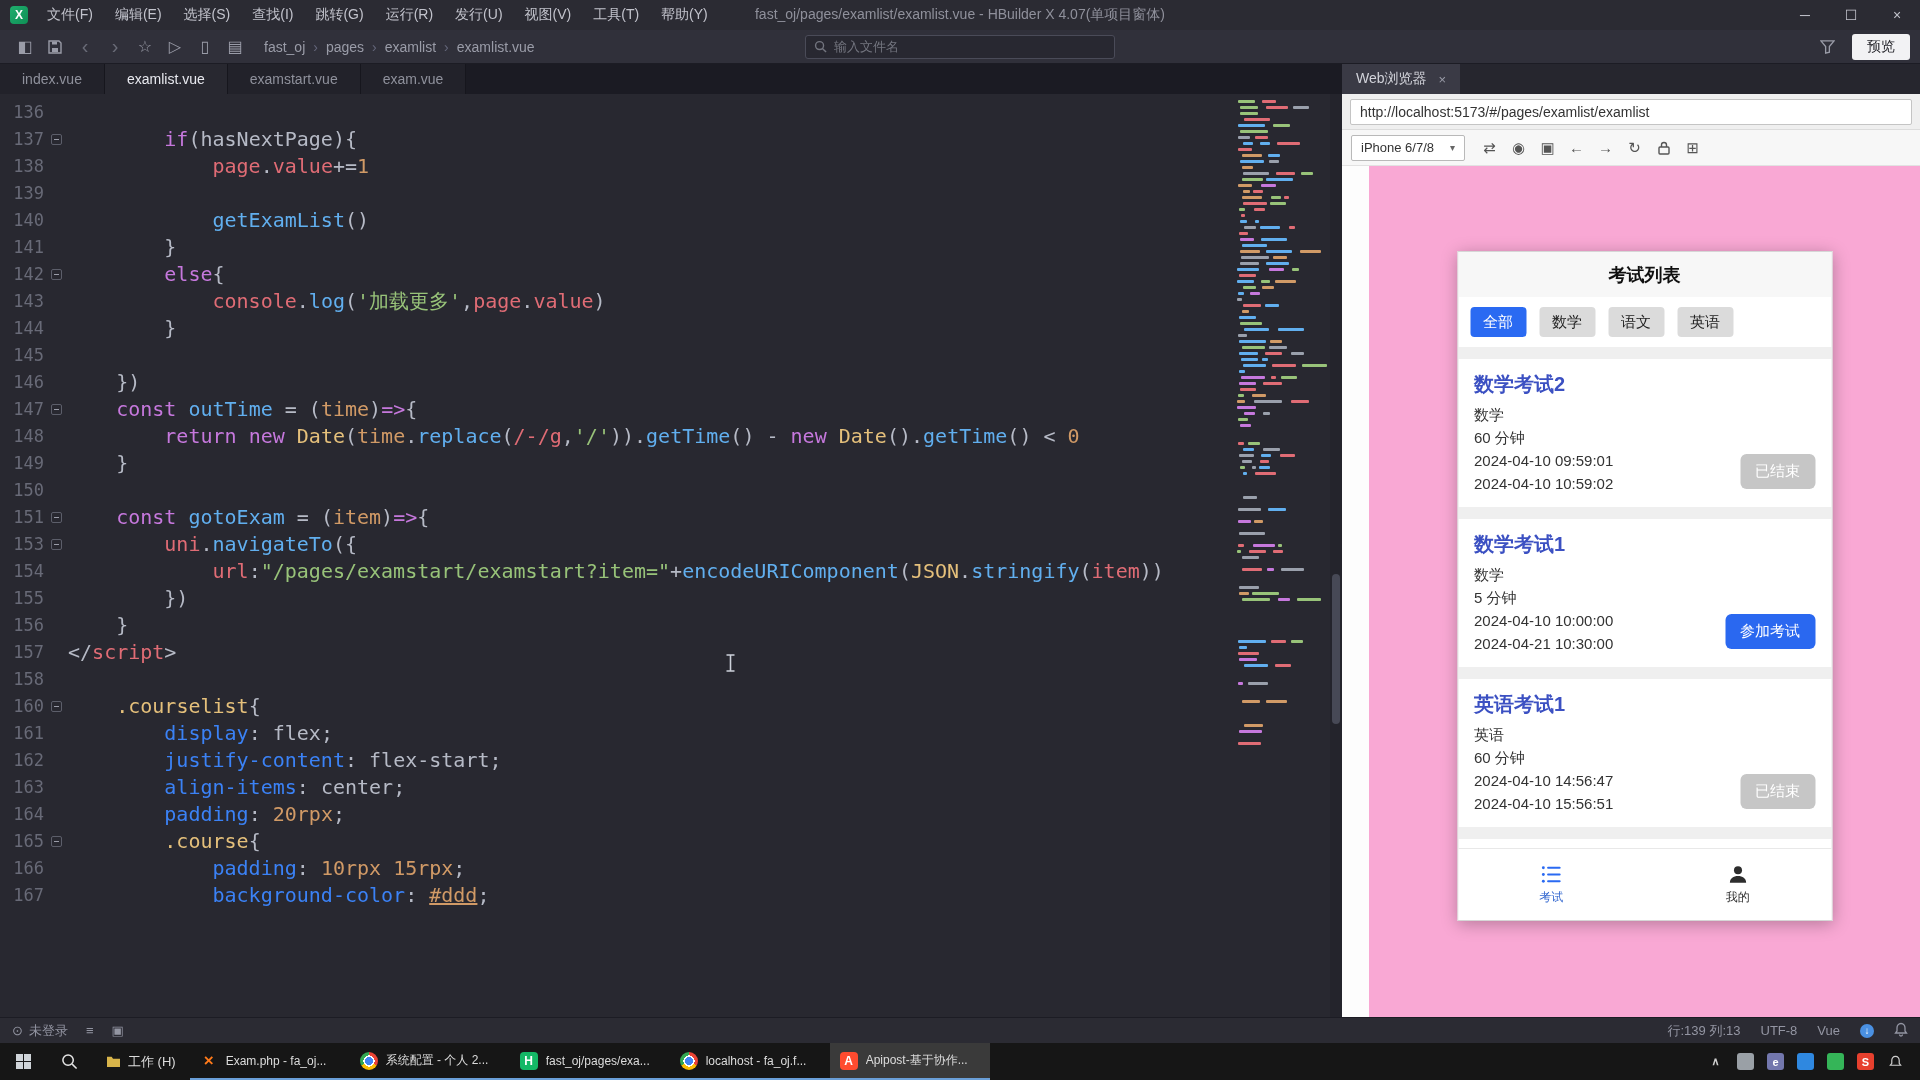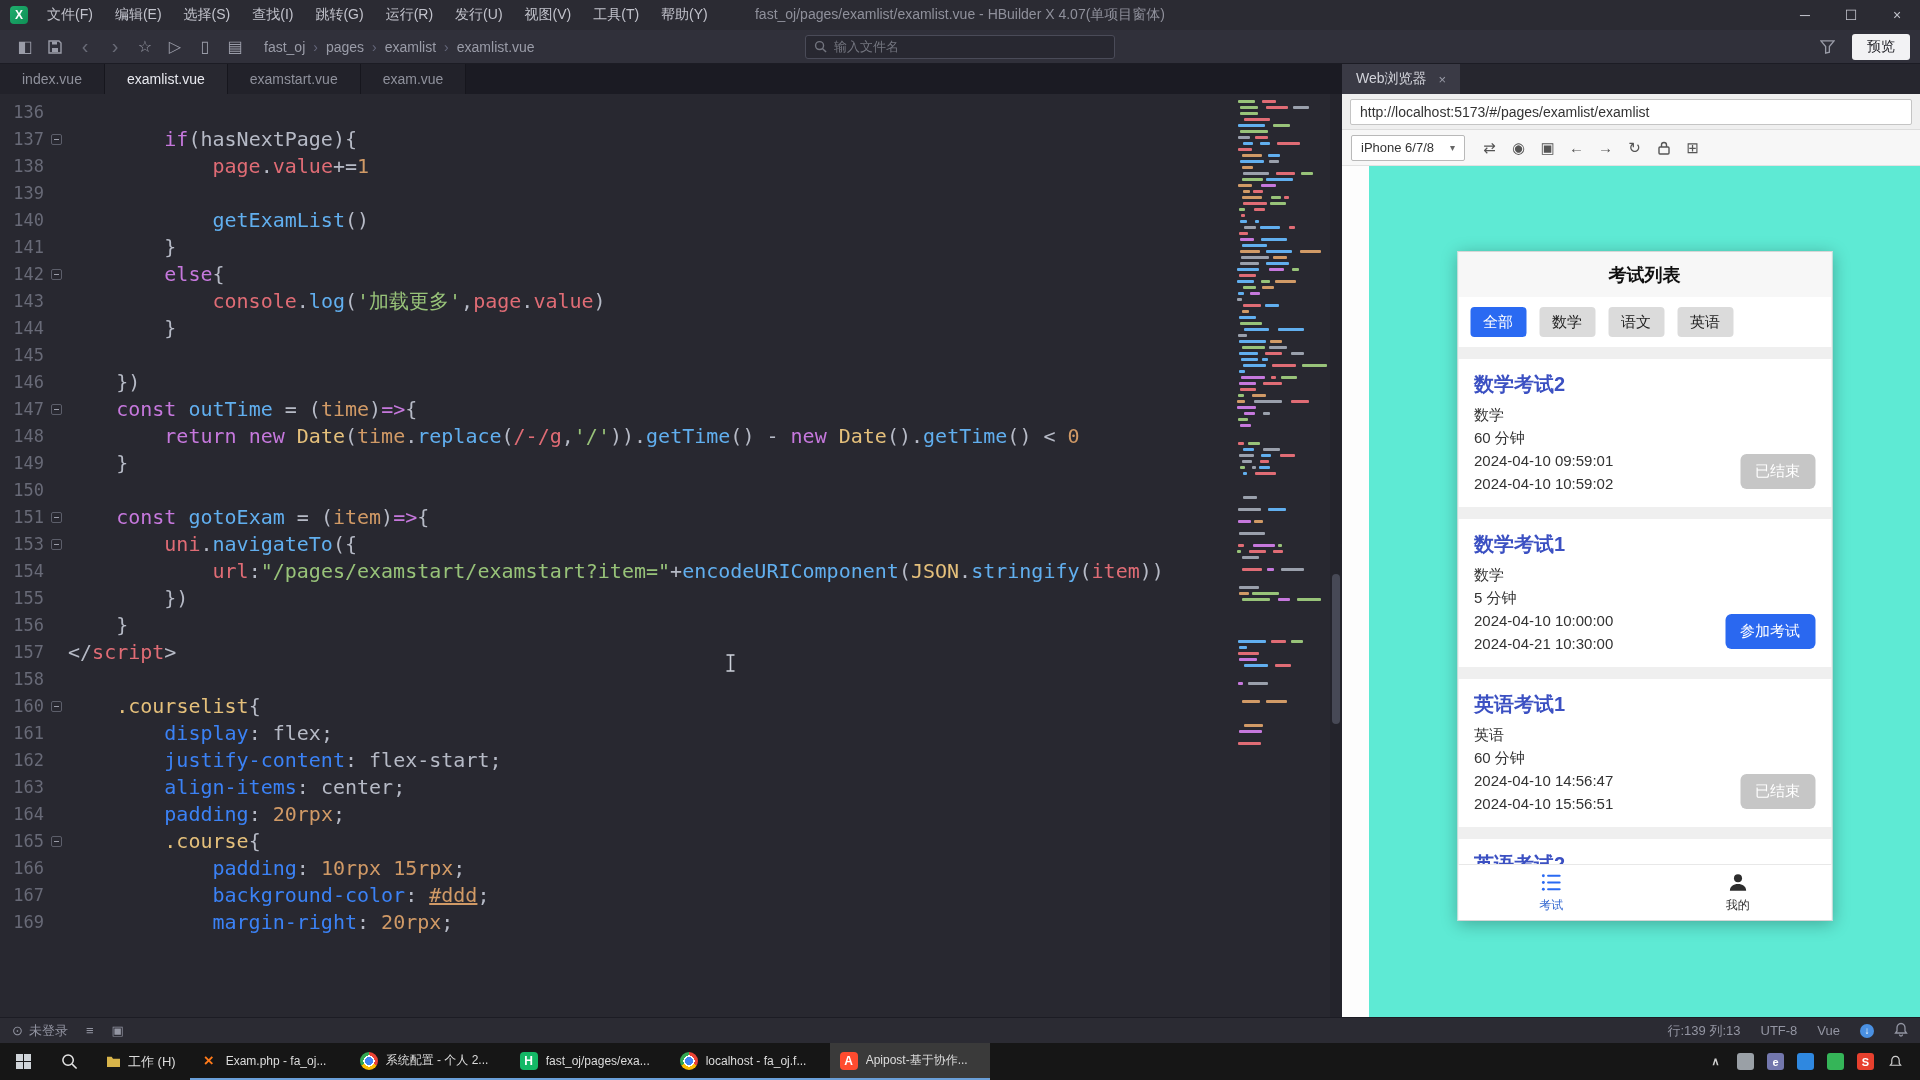--- a/index.html
+++ b/index.html
@@ -63,40 +63,40 @@
   .ptab-close { color:#9a9ca8; font-size:13px; }
   .urlrow { height:36px; background:#efefef; border-bottom:1px solid #dcdcdc; display:flex; align-items:center; padding:0 8px; flex:none; }
   .urlinput { flex:1; height:26px; background:#fff; border:1px solid #c4c4c4; border-radius:2px;
               display:flex; align-items:center; padding:0 9px; font-size:14px; color:#333; white-space:nowrap; overflow:hidden; }
   .devrow { height:36px; background:#f7f7f7; border-bottom:1px solid #e2e2e2; display:flex; align-items:center;
             padding:0 9px; gap:4px; flex:none; color:#555; }
   .device-select { height:26px; border:1px solid #b9b9b9; background:#fff; border-radius:2px; display:flex;
                    align-items:center; padding:0 9px; font-size:13px; color:#333; gap:16px; margin-right:8px; }
   .sel-arrow { font-size:10px; color:#666; }
   .dev-icon { width:25px; height:26px; display:flex; align-items:center; justify-content:center; font-size:15px; color:#555; }
-  .preview { flex:1; position:relative; background:#5eead4; overflow:hidden;margin-left:27px; }
+  .preview { flex:1; position:relative; background:#f9a8d4; overflow:hidden;margin-left:27px; }
   .phone { position:absolute; left:50%; transform:translateX(-50%); top:85px; width:375px; height:670px;
            background:#fff; border:1px solid #d6d6d6; box-shadow:0 3px 16px rgba(0,0,0,.28);
            display:flex; flex-direction:column; }
   .app-header { height:45px; background:#f7f7f7; display:flex; align-items:center; justify-content:center;
                 font-size:18px; font-weight:bold; color:#101010; flex:none; }
   .app-body { flex:1; display:flex; flex-direction:column; overflow:hidden; background:#efefef; }
   .filter-row { display:flex; gap:13px; padding:10px 12px; background:#ffffff; flex:none; }
   .filter-btn { height:30px; padding:0 13px; display:flex; align-items:center; border-radius:4px;
                 background:#dbdbdb; color:#222; font-size:15px; }
   .filter-btn.active { background:#2a6af2; color:#fff; }
   .card-list { flex:1; background:#efefef; display:flex; flex-direction:column; gap:12px; padding-top:12px; overflow:hidden; }
   .exam-card { background:#fff; padding:12px 16px 12px 16px; position:relative; flex:none; height:148px; }
   .exam-card.partial { height:160px; }
   .exam-title { color:#3b50c2; font-size:20px; font-weight:bold; margin-bottom:5px; }
   .exam-line { font-size:15px; color:#333; line-height:23px; }
   .exam-btn { position:absolute; right:16px; bottom:18px; padding:8px 15px; border-radius:6px; font-size:15px; color:#fff; }
   .exam-btn.ended { background:#c6c6c6; }
   .exam-btn.active { background:#2a68f0; }
-  .app-tabbar { height:56px; background:#fff; border-top:1px solid #e8e8e8; display:flex; flex:none;align-items:center; }
+  .app-tabbar { height:72px; background:#fff; border-top:1px solid #e8e8e8; display:flex; flex:none;align-items:center; }
   .tab-item { flex:1; display:flex; flex-direction:column; align-items:center; justify-content:center; gap:3px; font-size:12px; color:#2d2d2d; }
   .tab-item.active { color:#3468d0; }
 
   
   .statusbar { position:absolute; left:0; right:0; bottom:37px; height:26px; background:#2b2b33; border-top:1px solid #1c1c24;
                display:flex; align-items:center; color:#9395a2; font-size:13px; padding:0 12px; gap:18px; }
   .sb-item { display:flex; align-items:center; gap:6px; }
   .sb-right { margin-left:auto; display:flex; align-items:center; gap:20px; }
   .sync-dot { width:14px; height:14px; border-radius:50%; background:#4a90e2; color:#fff; font-size:10px;
               display:flex; align-items:center; justify-content:center; }
@@ -225,21 +225,20 @@
             <div class="cl"><span class="ln">157</span><span class="foldc"></span><span class="lc"><span class="tk-p">&lt;/</span><span class="tk-v">script</span><span class="tk-p">&gt;</span></span></div>
             <div class="cl"><span class="ln">158</span><span class="foldc"></span><span class="lc"></span></div>
             <div class="cl"><span class="ln">160</span><span class="foldc"><span class="fold"></span></span><span class="lc"><span class="tk-p">    </span><span class="tk-y">.courselist</span><span class="tk-p">{</span></span></div>
             <div class="cl"><span class="ln">161</span><span class="foldc"></span><span class="lc"><span class="tk-p">        </span><span class="tk-pr">display</span><span class="tk-p">: </span><span class="tk-p">flex</span><span class="tk-p">;</span></span></div>
             <div class="cl"><span class="ln">162</span><span class="foldc"></span><span class="lc"><span class="tk-p">        </span><span class="tk-pr">justify-content</span><span class="tk-p">: </span><span class="tk-p">flex-start</span><span class="tk-p">;</span></span></div>
             <div class="cl"><span class="ln">163</span><span class="foldc"></span><span class="lc"><span class="tk-p">        </span><span class="tk-pr">align-items</span><span class="tk-p">: </span><span class="tk-p">center</span><span class="tk-p">;</span></span></div>
             <div class="cl"><span class="ln">164</span><span class="foldc"></span><span class="lc"><span class="tk-p">        </span><span class="tk-pr">padding</span><span class="tk-p">: </span><span class="tk-n">20rpx</span><span class="tk-p">;</span></span></div>
             <div class="cl"><span class="ln">165</span><span class="foldc"><span class="fold"></span></span><span class="lc"><span class="tk-p">        </span><span class="tk-y">.course</span><span class="tk-p">{</span></span></div>
             <div class="cl"><span class="ln">166</span><span class="foldc"></span><span class="lc"><span class="tk-p">            </span><span class="tk-pr">padding</span><span class="tk-p">: </span><span class="tk-n">10rpx 15rpx</span><span class="tk-p">;</span></span></div>
             <div class="cl"><span class="ln">167</span><span class="foldc"></span><span class="lc"><span class="tk-p">            </span><span class="tk-pr">background-color</span><span class="tk-p">: </span><span class="tk-n tk-u">#ddd</span><span class="tk-p">;</span></span></div>
-            <div class="cl"><span class="ln">169</span><span class="foldc"></span><span class="lc"><span class="tk-p">            </span><span class="tk-pr">margin-right</span><span class="tk-p">: </span><span class="tk-n">20rpx</span><span class="tk-p">;</span></span></div>
           </div>
         <div class="minimap">
             <div class="mm-row">
               <span class="mm-dash" style="width: 17.459px; margin-left: 3.80832px; background: rgb(152, 195, 121);"></span>
               <span class="mm-dash" style="width: 14.637px; margin-left: 6.54468px; background: rgb(224, 108, 117);"></span>
             </div>
             <div class="mm-row">
               <span class="mm-dash" style="width: 18.1461px; margin-left: 5.87577px; background: rgb(152, 195, 121);"></span>
               <span class="mm-dash" style="width: 22.7501px; margin-left: 7.60209px; background: rgb(224, 108, 117);"></span>
               <span class="mm-dash" style="width: 15.9652px; margin-left: 4.64555px; background: rgb(154, 160, 172);"></span>

